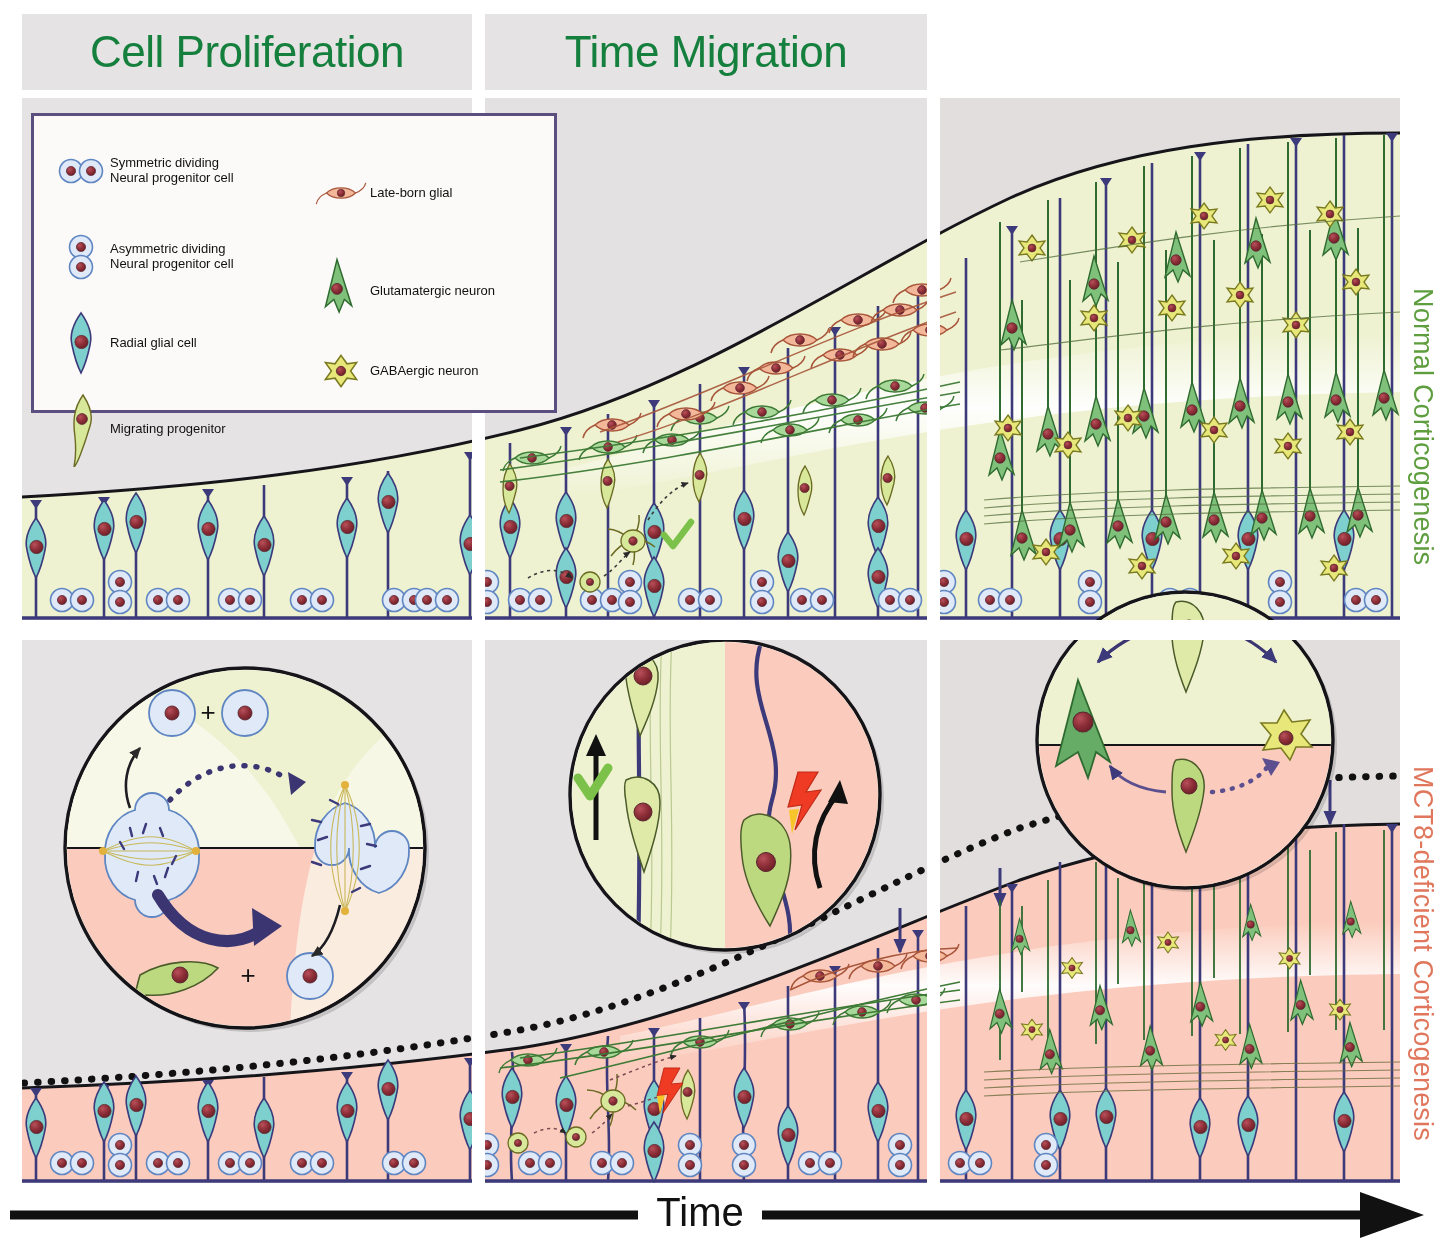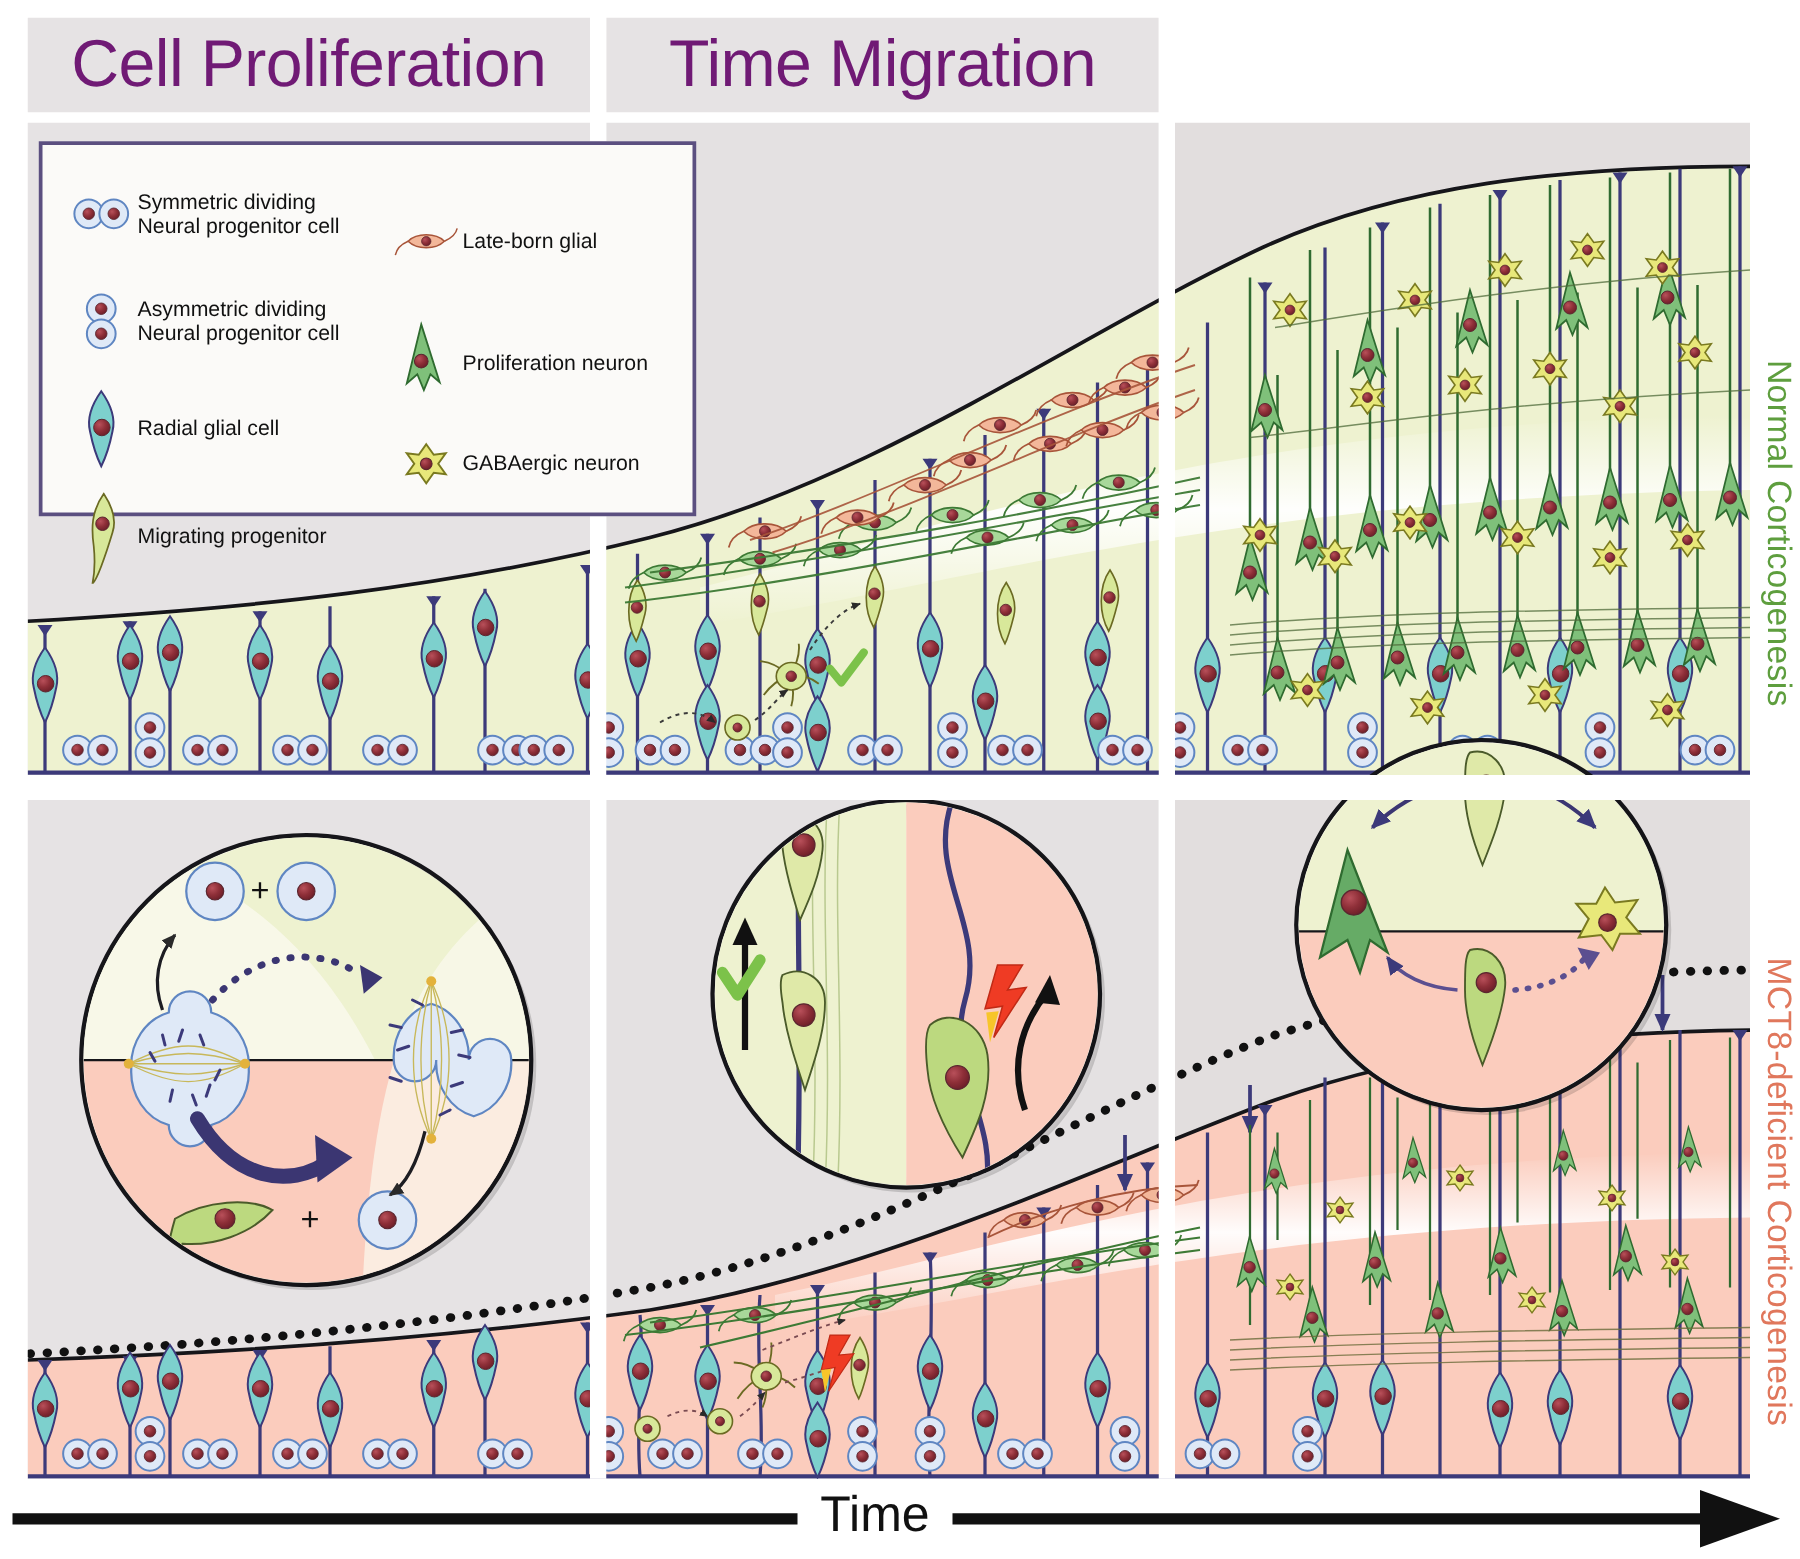--- a/index.html
+++ b/index.html
@@ -7,40 +7,40 @@
   body{font-family:"Liberation Sans",sans-serif;}
   #root{position:relative;width:1440px;height:1247px;overflow:hidden;background:#ffffff;}
 
   
   .hdr{position:absolute;top:14px;height:76px;background:#e6e3e4;}
   .hdr.h1{left:22px;width:450px;}
   .hdr.h2{left:485px;width:442px;}
   .hdr.h3{left:940px;width:460px;background:#e3dfe0;}
   .hdr span{
     display:block;width:100%;text-align:center;line-height:76px;
-    font-size:53px;color:#701a75;font-family:"Liberation Sans",sans-serif;
+    font-size:44px;color:#15803d;font-family:"Liberation Sans",sans-serif;
     letter-spacing:-0.5px;
   }
 
   
   .colbg{position:absolute;background:#e6e3e4;}
   .colbg.c1{left:22px;width:450px;top:98px;height:1085px;}
   .colbg.c2{left:485px;width:442px;top:98px;height:1085px;background:#e4e1e2;}
   .colbg.c3{left:940px;width:460px;top:98px;height:1085px;background:#e2dede;}
 
   
   #legend{position:absolute;left:31px;top:113px;width:526px;height:300px;
     background:#fbfaf8;border:3px solid #5b4f80;box-sizing:border-box;}
   .leg-col{position:absolute;top:14px;}
   .leg-col.left{left:18px;width:258px;}
   .leg-col.right{left:278px;width:242px;}
   .leg-row{display:flex;align-items:center;margin-bottom:4px;}
   .leg-ico{width:58px;min-width:58px;height:58px;display:flex;align-items:center;justify-content:center;}
   .leg-ico.tall{height:82px;}
-  .leg-txt{font-size:17px;color:#111;line-height:1.14;font-family:"Liberation Sans",sans-serif;}
+  .leg-txt{font-size:13px;color:#111;line-height:1.14;font-family:"Liberation Sans",sans-serif;}
 
   
   .stage{position:absolute;left:0;top:0;width:1440px;height:1247px;}
 
   
   .sidelbl{position:absolute;right:2px;font-size:27px;letter-spacing:0.2px;
     writing-mode:vertical-rl;font-family:"Liberation Sans",sans-serif;white-space:nowrap;}
   #lbl-normal{top:288px;color:#5e9e3e;}
   #lbl-mct8{top:766px;color:#e0775c;}
 
@@ -832,21 +832,21 @@
         </div>
         <div class="leg-txt">Late-born glial</div>
       </div>
 
       <div class="leg-row" style="margin-top:28px">
         <div class="leg-ico tall">
           <svg width="56" height="68" viewBox="-24 -34 56 68">
               <use href="#sym-glut" transform="scale(1.05)"></use>
             </svg>
         </div>
-        <div class="leg-txt">Proliferation neuron</div>
+        <div class="leg-txt">Glutamatergic neuron</div>
       </div>
 
       <div class="leg-row" style="margin-top:10px">
         <div class="leg-ico">
           <svg width="40" height="40" viewBox="-20 -20 40 40">
               <use href="#sym-gaba" transform="scale(1.2)"></use>
             </svg>
         </div>
         <div class="leg-txt">GABAergic neuron</div>
       </div>

